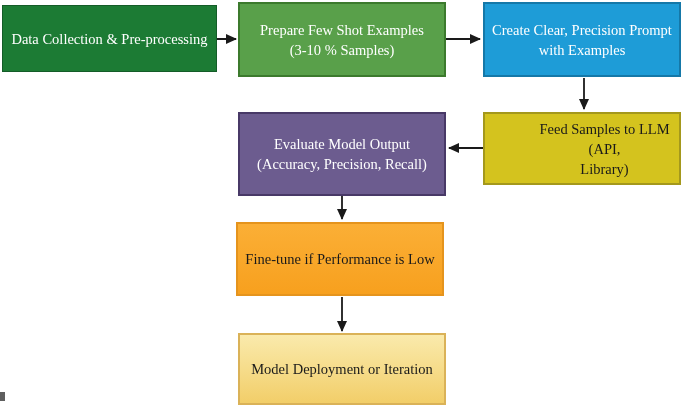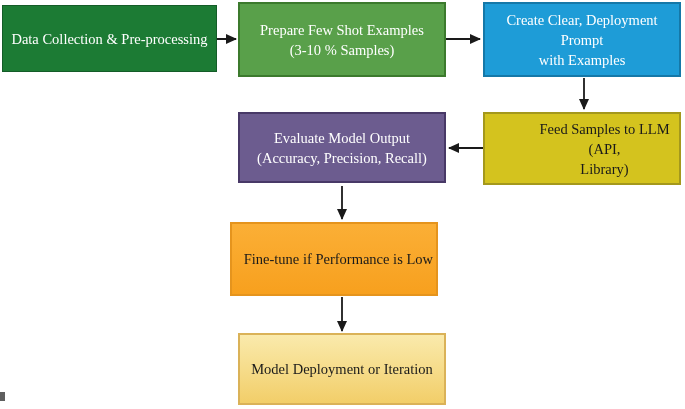--- a/index.html
+++ b/index.html
@@ -22,22 +22,22 @@
     font-size: 14.5px;
     line-height: 1.38;
   }
   .node .label { white-space: pre-line; padding: 0 3px; }
   .node .label.nowrap { white-space: nowrap; }
 
   .n1 { left: 2px;   top: 5px;   width: 215px; height: 67px; border-width: 1px; }
   .n2 { left: 238px; top: 2px;   width: 208px; height: 75px; }
   .n3 { left: 483px; top: 2px;   width: 198px; height: 75px; }
   .n4 { left: 483px; top: 112px; width: 198px; height: 73px; }
-  .n5 { left: 238px; top: 112px; width: 208px; height: 71px; }
-  .n6 { left: 230px; top: 222px; width: 208px; height: 74px; justify-content: flex-end; }
+  .n5 { left: 238px; top: 112px; width: 208px; height: 84px; }
+  .n6 { left: 236px; top: 222px; width: 208px; height: 74px; }
   .n7 { left: 238px; top: 333px; width: 208px; height: 72px; }
 
   svg.edges {
     position: absolute;
     left: 0; top: 0;
     width: 685px; height: 409px;
     pointer-events: none;
   }
   svg.edges line { stroke-width: 1.8px; }
 
@@ -70,21 +70,21 @@
   <div class="node n1" style="background: rgb(28, 123, 52); border-color: rgb(20, 92, 40); color: rgb(255, 255, 255);">
     <span class="label nowrap">Data Collection &amp; Pre-processing</span>
   </div>
 
   <div class="node n2" style="background: rgb(89, 160, 74); border-color: rgb(60, 122, 45); color: rgb(255, 255, 255);">
     <span class="label">Prepare Few Shot Examples
 (3-10 % Samples)</span>
   </div>
 
   <div class="node n3" style="background: rgb(30, 156, 215); border-color: rgb(21, 120, 168); color: rgb(255, 255, 255);">
-    <span class="label">Create Clear, Deployment Prompt
+    <span class="label">Create Clear, Precision Prompt
 with Examples</span>
   </div>
 
   <div class="node n4" style="background: rgb(212, 195, 30); border-color: rgb(164, 152, 28); color: rgb(26, 26, 26); padding-left: 45px;">
     <span class="label">Feed Samples to LLM (API,
 Library)</span>
   </div>
 
   <div class="node n5" style="background: rgb(108, 92, 143); border-color: rgb(72, 57, 103); color: rgb(255, 255, 255);">
     <span class="label">Evaluate Model Output

